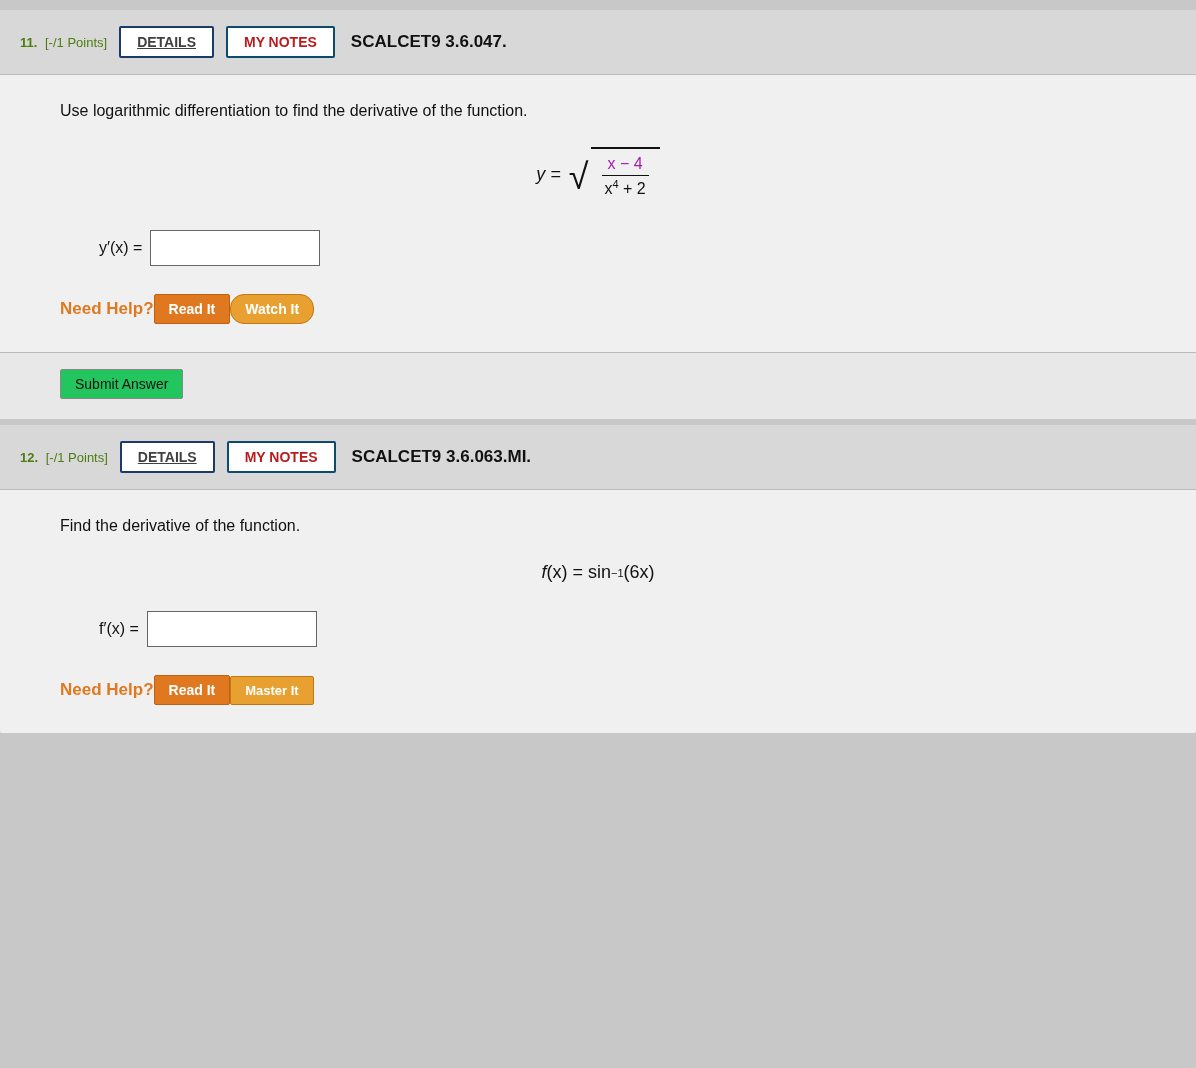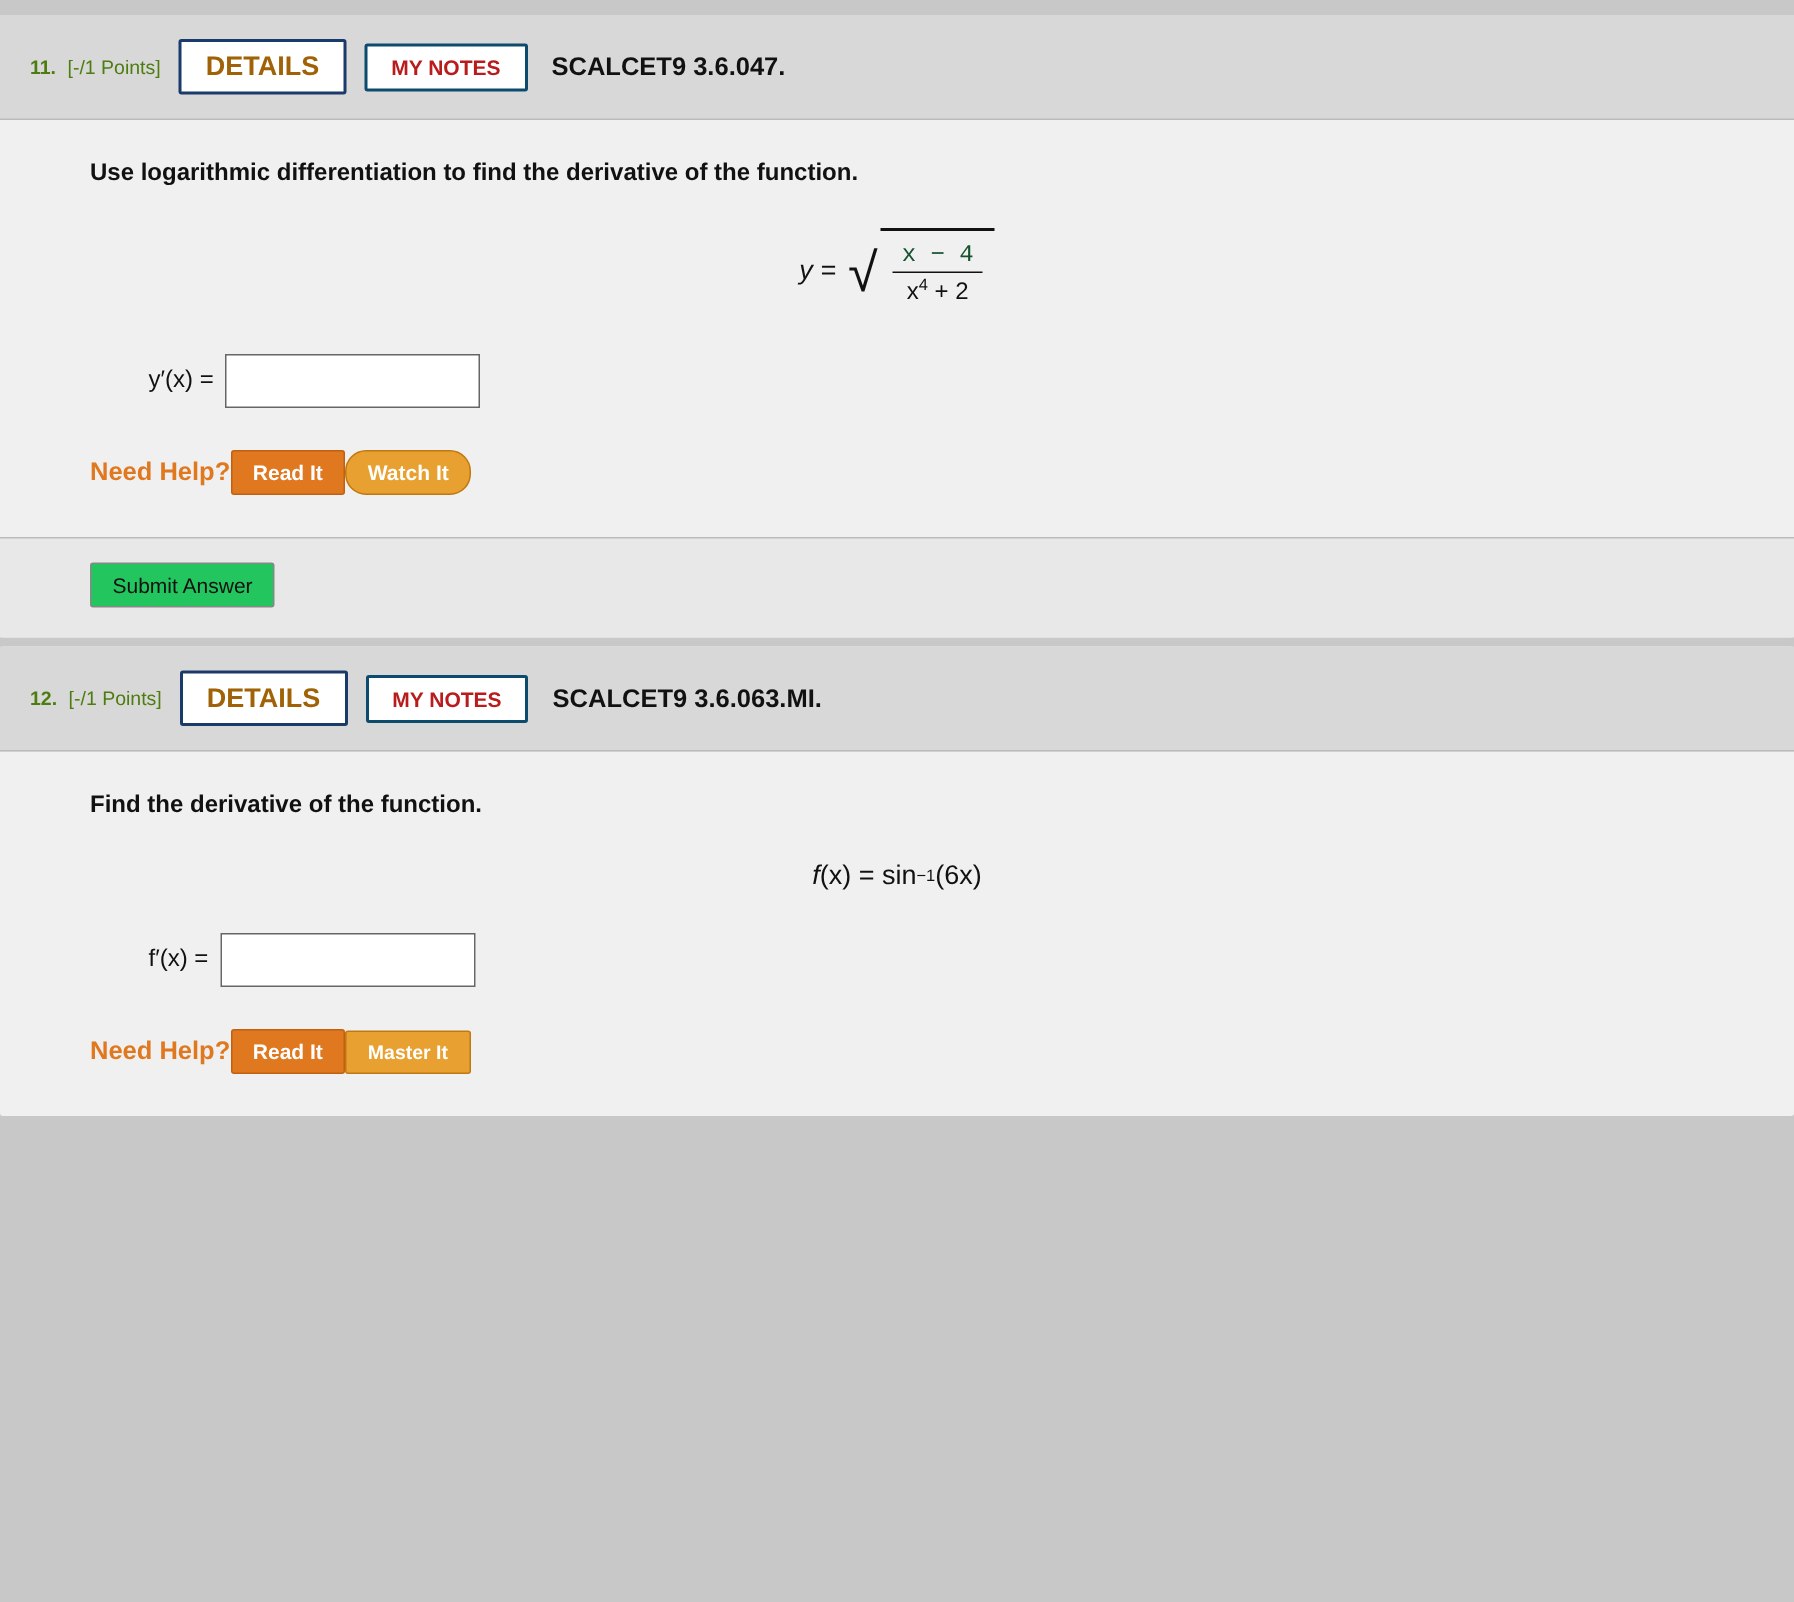--- a/index.html
+++ b/index.html
@@ -36,26 +36,27 @@
     .problem-number {
       font-size: 13px;
       font-weight: bold;
       color: #4d7c0f;
       white-space: nowrap;
     }
 
     .details-btn {
       border: 2px solid #1a3a6b;
       background: white;
-      color: #a16207;
-      font-weight: bold;
-      font-size: 18px;
+      color: #404040;
+      font-weight: bold;
+      font-size: 14px;
       padding: 6px 16px;
       cursor: pointer;
       border-radius: 2px;
+      text-decoration: underline;
     }
 
     .mynotes-btn {
       border: 2px solid #0c4a6e;
       background: white;
       color: #b91c1c;
       font-weight: bold;
       font-size: 14px;
       padding: 6px 16px;
       cursor: pointer;
@@ -71,21 +72,20 @@
 
     .problem-body {
       padding: 24px 60px 28px 60px;
     }
 
     .problem-instruction {
       font-size: 16px;
       color: #111;
       margin-bottom: 24px;
       line-height: 1.5;
-      font-weight: bold;
     }
 
     .math-display {
       text-align: center;
       margin-bottom: 28px;
       font-size: 18px;
     }
 
     .math-formula {
       display: inline-flex;
@@ -226,21 +226,21 @@
 
     <div class="problem-body">
       <div class="problem-instruction">Use logarithmic differentiation to find the derivative of the function.</div>
 
       <div class="math-display">
         <div class="math-formula">
           <span style="font-style:italic; margin-right:8px;">y =</span>
           <span class="sqrt-symbol">√</span>
           <span style="border-top: 2px solid #111; display:inline-block; padding: 4px 8px;">
             <div class="fraction">
-              <div class="numerator"><span style="color:#14532d;font-family:Liberation Mono, monospace;">x − 4</span></div>
+              <div class="numerator"><span style="color:#a21caf;">x − 4</span></div>
               <div class="denominator">x<sup>4</sup> + 2</div>
             </div>
           </span>
         </div>
       </div>
 
       <div class="answer-row">
         <span class="answer-label">y′(x) =</span>
         <input class="answer-input" type="text" style="">
       </div>

